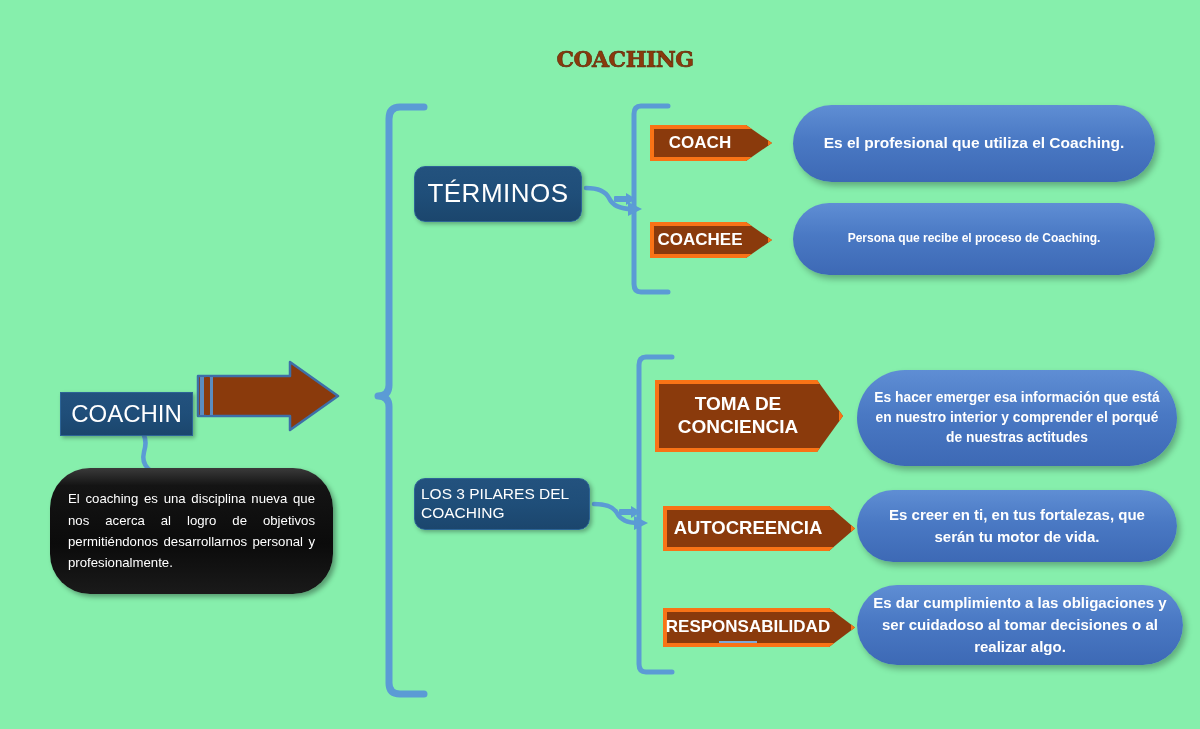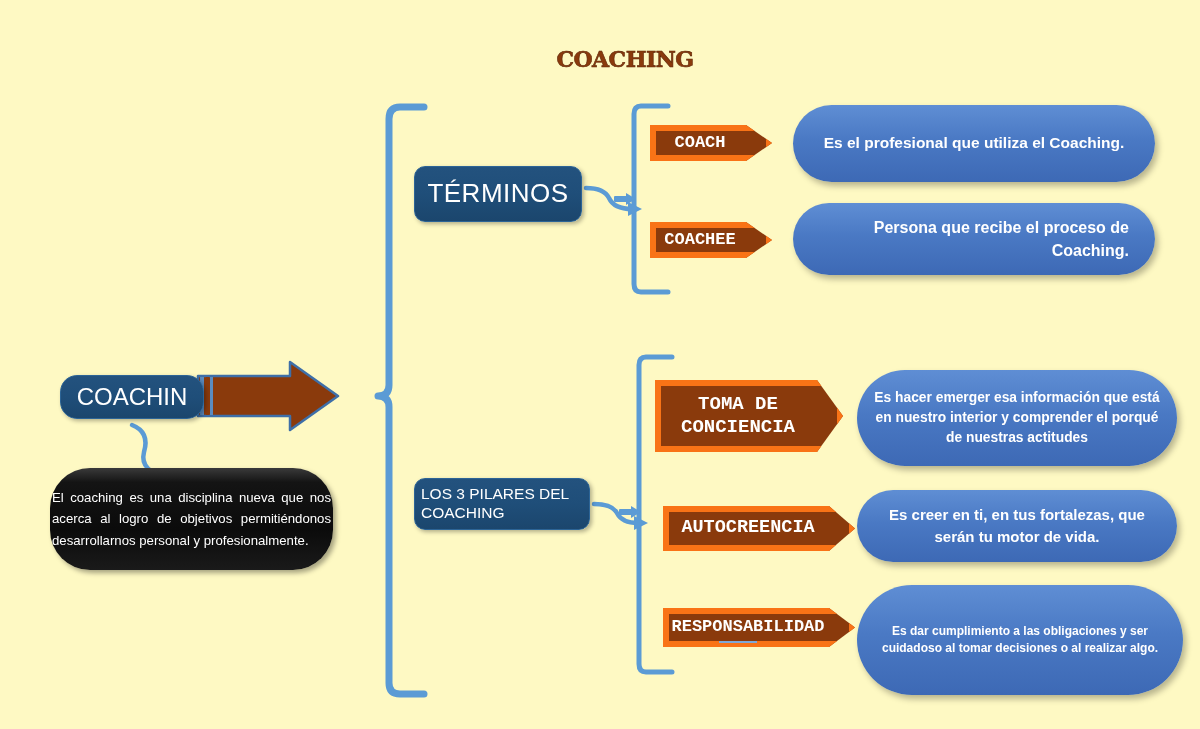--- a/index.html
+++ b/index.html
@@ -7,21 +7,21 @@
     padding: 0;
     background: #ffffff;
   }
   body {
     font-family: "Liberation Sans", sans-serif;
   }
   #canvas {
     position: relative;
     width: 1200px;
     height: 729px;
-    background: #fef9c3;
+    background: #86efac;
     overflow: hidden;
   }
   #svg-layer {
     position: absolute;
     left: 0;
     top: 0;
     width: 1200px;
     height: 729px;
     pointer-events: none;
   }
@@ -52,74 +52,73 @@
     color: #ffffff;
     display: flex;
     align-items: center;
     justify-content: center;
     text-align: left;
     box-shadow: 2px 2px 4px rgba(0,0,0,0.30);
     box-sizing: border-box;
     line-height: 1.22;
   }
   #box-coachin {
-    left: 60px; top: 375px;
-    width: 144px; height: 44px;
+    left: 60px; top: 392px;
+    width: 133px; height: 44px;
     font-size: 24px;
-    border-radius: 17px;
+    border-radius: 0;
   }
   #box-terminos {
     left: 414px; top: 166px;
     width: 168px; height: 56px;
     font-size: 26px;
     letter-spacing: 0.5px;
   }
   #box-pilares {
     left: 414px; top: 478px;
     width: 176px; height: 52px;
     font-size: 15.5px;
     padding: 16px 6px;
   }
 
   
   #black-card {
     position: absolute;
     left: 50px; top: 468px;
-    width: 283px; height: 102px;
+    width: 283px; height: 126px;
     background: linear-gradient(180deg, #3a3a3a 0%, #141414 14%, #0b0b0b 60%, #1a1a1a 100%);
     border-radius: 40px;
     box-shadow: 3px 3px 5px rgba(0,0,0,0.35);
     color: #ffffff;
     font-size: 13.2px;
     line-height: 1.62;
     text-align: justify;
     text-align-last: left;
-    padding: 16px 2px;
+    padding: 16px 18px;
     box-sizing: border-box;
     display: flex;
     align-items: center;
   }
 
   
   .chevron {
     position: absolute;
     background: #8a3a0c;
-    border: 6px solid #f97316;
+    border: 4px solid #f97316;
     color: #ffffff;
     font-weight: bold;
     display: flex;
     align-items: center;
     justify-content: center;
     text-align: center;
     box-sizing: border-box;
     -webkit-clip-path: polygon(0 0, calc(100% - 26px) 0, 100% 50%, calc(100% - 26px) 100%, 0 100%);
     clip-path: polygon(0 0, calc(100% - 26px) 0, 100% 50%, calc(100% - 26px) 100%, 0 100%);
     line-height: 1.2;
     padding-right: 22px;
-    font-family: Liberation Mono, monospace;
   }
   #chev-coach   { left: 650px; top: 125px; width: 122px; height: 36px; font-size: 17px; }
   #chev-coachee { left: 650px; top: 222px; width: 122px; height: 36px; font-size: 17px; }
   #chev-toma    { left: 655px; top: 380px; width: 188px; height: 72px; font-size: 19px; }
   #chev-auto    { left: 663px; top: 506px; width: 192px; height: 45px; font-size: 18.5px; }
   #chev-resp    { left: 663px; top: 608px; width: 192px; height: 39px; font-size: 17px; }
   .chev-underline {
     position: absolute;
     left: 719px; top: 641px;
     width: 38px; height: 2px;
@@ -135,24 +134,24 @@
     font-weight: bold;
     display: flex;
     align-items: center;
     justify-content: center;
     text-align: center;
     box-shadow: 3px 4px 6px rgba(0,0,0,0.28);
     box-sizing: border-box;
     padding: 6px 26px;
   }
   #pill-coach   { left: 793px; top: 105px; width: 362px; height: 77px; font-size: 15.5px; line-height: 1.45; }
-  #pill-coachee { left: 793px; top: 203px; width: 362px; height: 72px; font-size: 16px; line-height: 1.45; text-align: right; }
+  #pill-coachee { left: 793px; top: 203px; width: 362px; height: 72px; font-size: 12px; line-height: 1.45; text-align: right; }
   #pill-toma    { left: 857px; top: 370px; width: 320px; height: 96px; font-size: 13.8px; line-height: 1.45; padding: 6px 16px; }
   #pill-auto    { left: 857px; top: 490px; width: 320px; height: 72px; font-size: 15px; line-height: 1.45; padding: 6px 18px; }
-  #pill-resp    { left: 857px; top: 585px; width: 326px; height: 110px; font-size: 12px; line-height: 1.45; padding: 6px 14px; }
+  #pill-resp    { left: 857px; top: 585px; width: 326px; height: 80px; font-size: 15px; line-height: 1.45; padding: 6px 14px; }
 </style>
 </head>
 <body>
 
 <div id="canvas">
 
   <svg id="svg-layer" viewBox="0 0 1200 729" xmlns="http://www.w3.org/2000/svg">
 
     <g fill="none" stroke="#5b9bd5" stroke-width="7" stroke-linecap="round" stroke-linejoin="round">
       <path d="M 424 107 L 400 107 Q 389 107 389 119 L 389 385 Q 389 396 378 396

